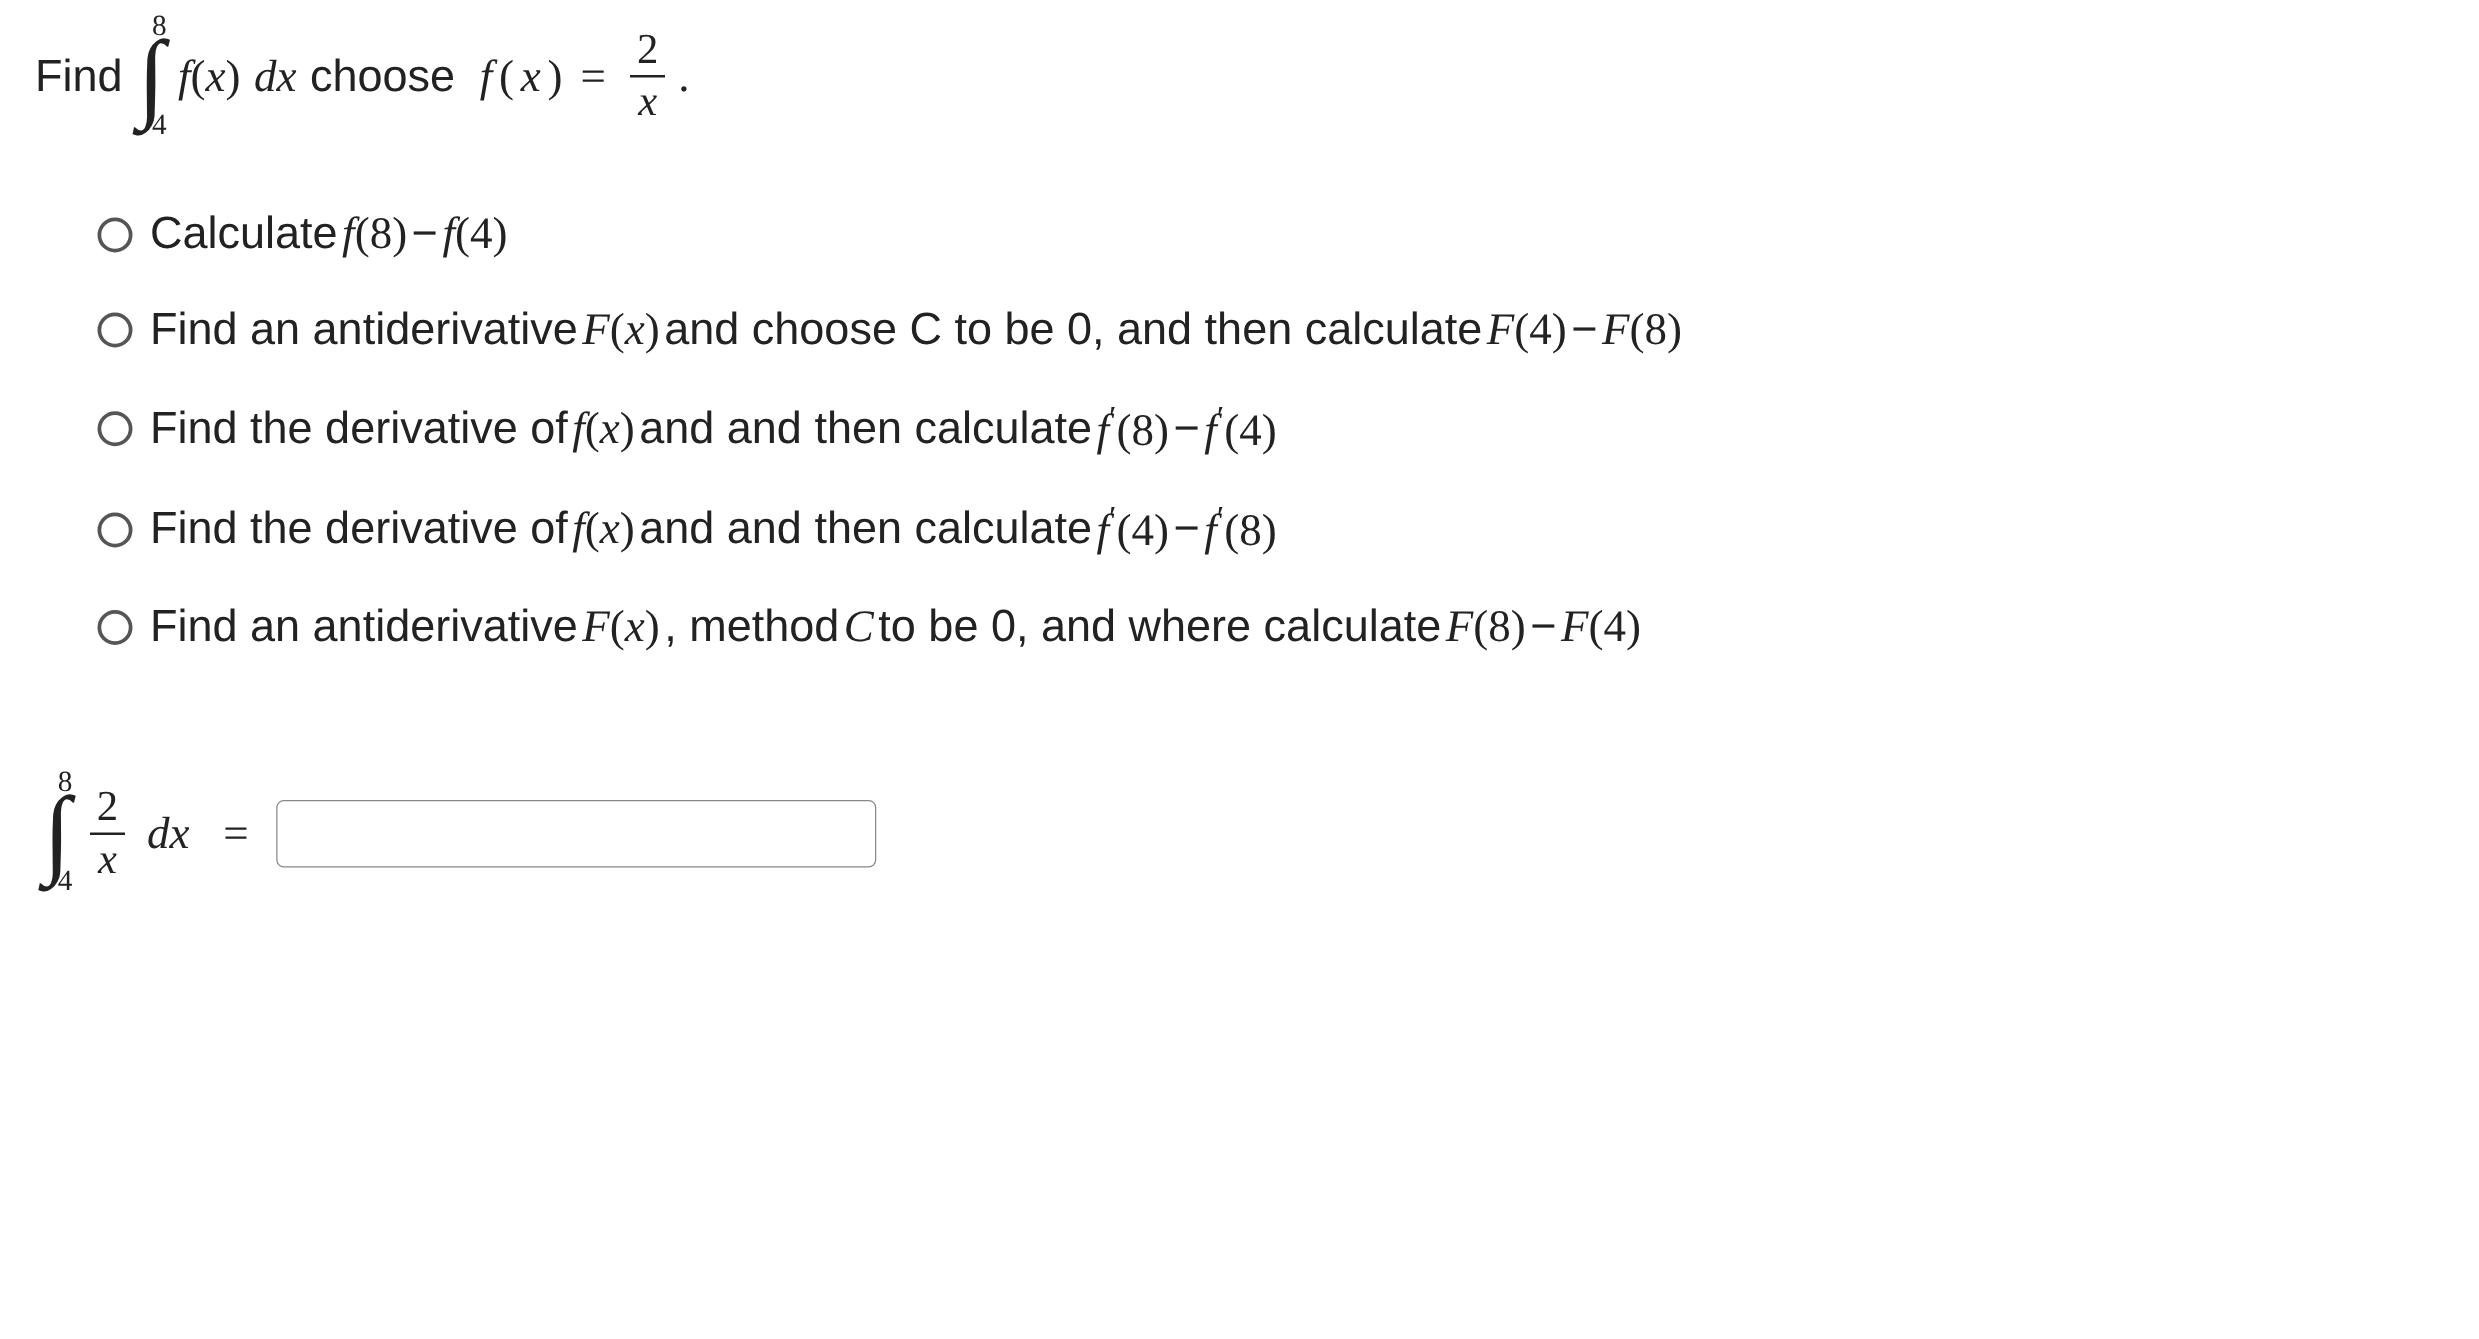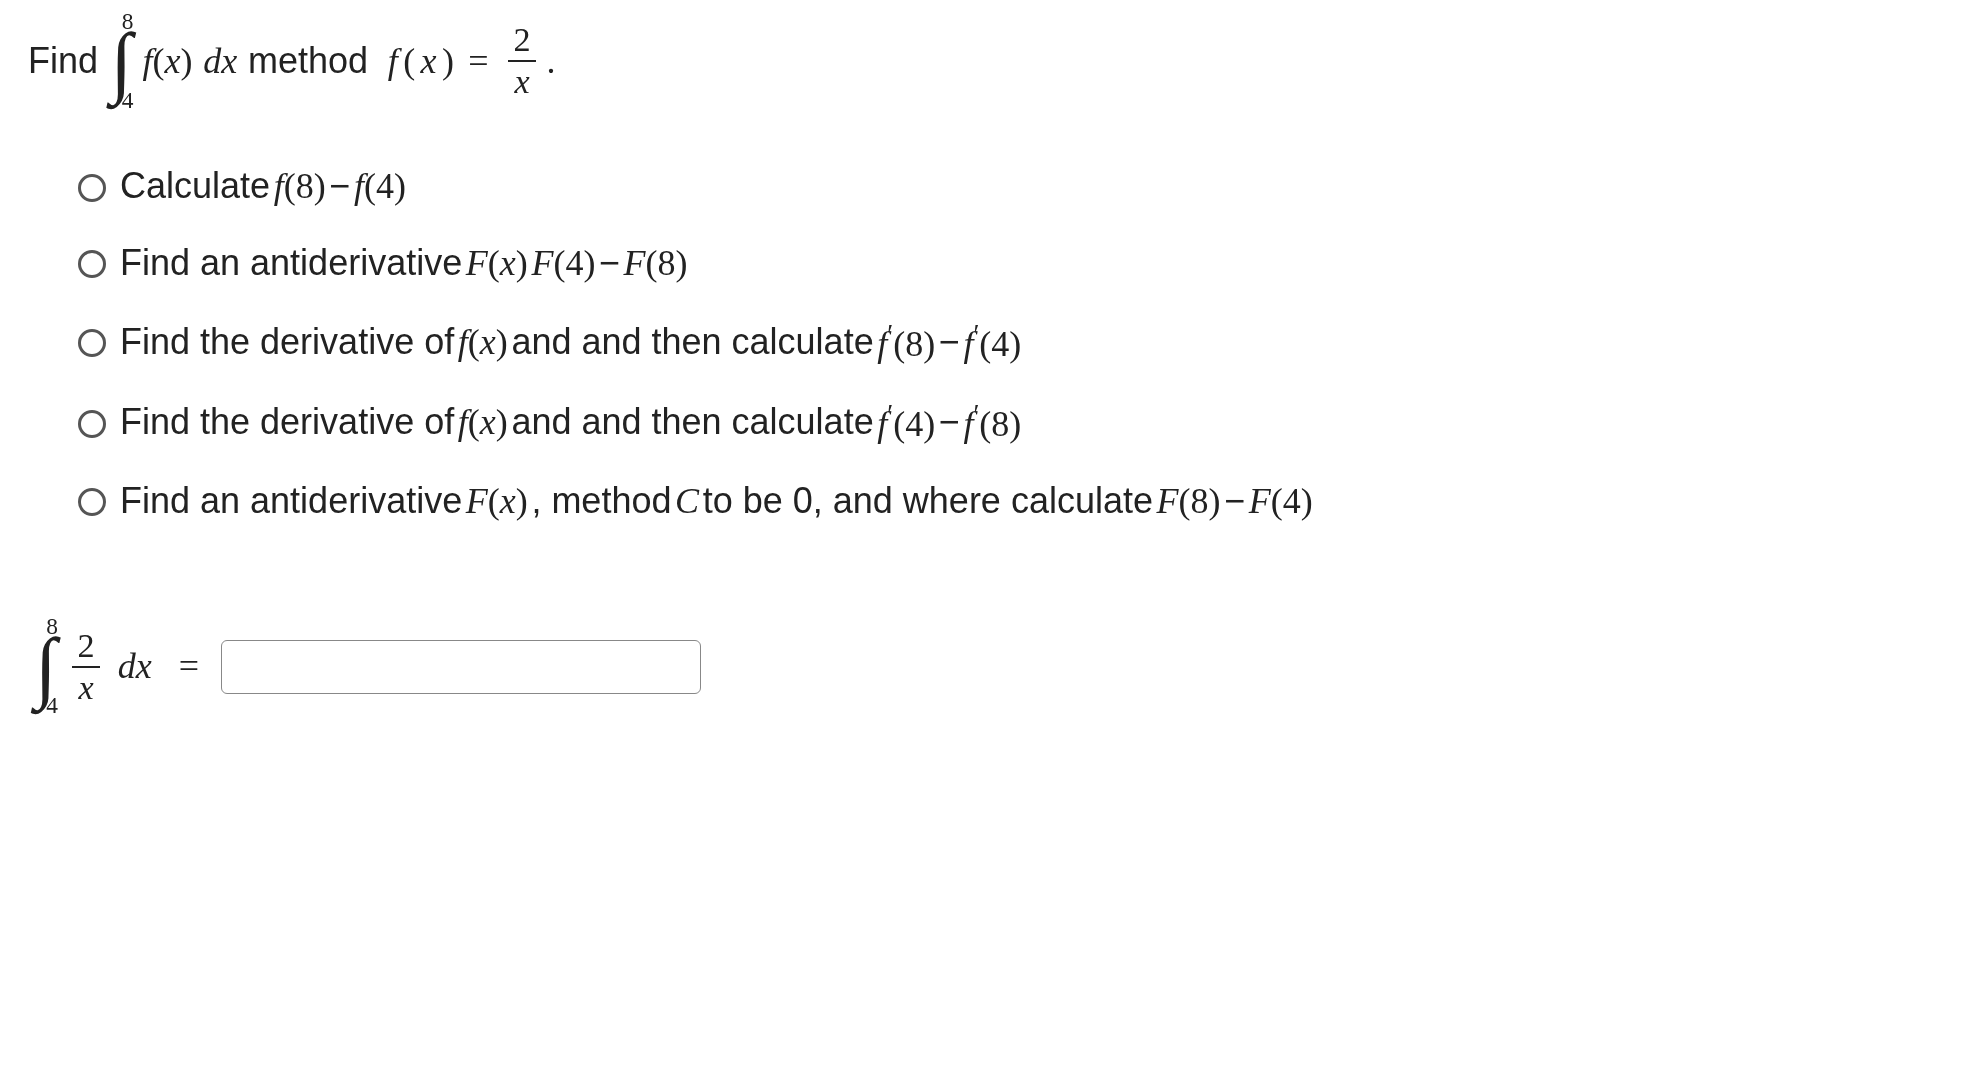--- a/index.html
+++ b/index.html
@@ -149,21 +149,21 @@
       </span>
       <span class="math-it">f</span>
       <span class="paren">(</span>
       <span class="math-it">x</span>
       <span class="paren">)</span>
       <span style="width:0.3em;display:inline-block"></span>
       <span class="math-it">d</span>
         <span class="math-it">x</span>
     </span>
 
-    <span>method</span>
+    <span>choose</span>
     <span style="width:0.25em;display:inline-block"></span>
     <span class="math-it">f</span>
     <span class="paren">(</span>
     <span class="math-it">x</span>
     <span class="paren">)</span>
     <span class="eq">=</span>
     <span class="frac">
       <span class="num num-up">2</span>
       <span class="bar"></span>
       <span class="den math-it">x</span>
@@ -180,20 +180,21 @@
           <span><span class="math-it">f</span><span class="paren">(</span><span class="math-rm">8</span><span class="paren">)</span></span>
           <span> − </span>
           <span><span class="math-it">f</span><span class="paren">(</span><span class="math-rm">4</span><span class="paren">)</span></span>
         </span>
       </div>
       <div class="option">
         <span class="radio"></span>
         <span class="option-text">
           <span>Find an antiderivative </span>
           <span><span class="math-it">F</span><span class="paren">(</span><span class="math-it">x</span><span class="paren">)</span></span>
+          <span> and choose C to be 0, and then calculate </span>
           <span><span class="math-it">F</span><span class="paren">(</span><span class="math-rm">4</span><span class="paren">)</span></span>
           <span> − </span>
           <span><span class="math-it">F</span><span class="paren">(</span><span class="math-rm">8</span><span class="paren">)</span></span>
         </span>
       </div>
       <div class="option">
         <span class="radio"></span>
         <span class="option-text">
           <span>Find the derivative of </span>
           <span><span class="math-it">f</span><span class="paren">(</span><span class="math-it">x</span><span class="paren">)</span></span>

